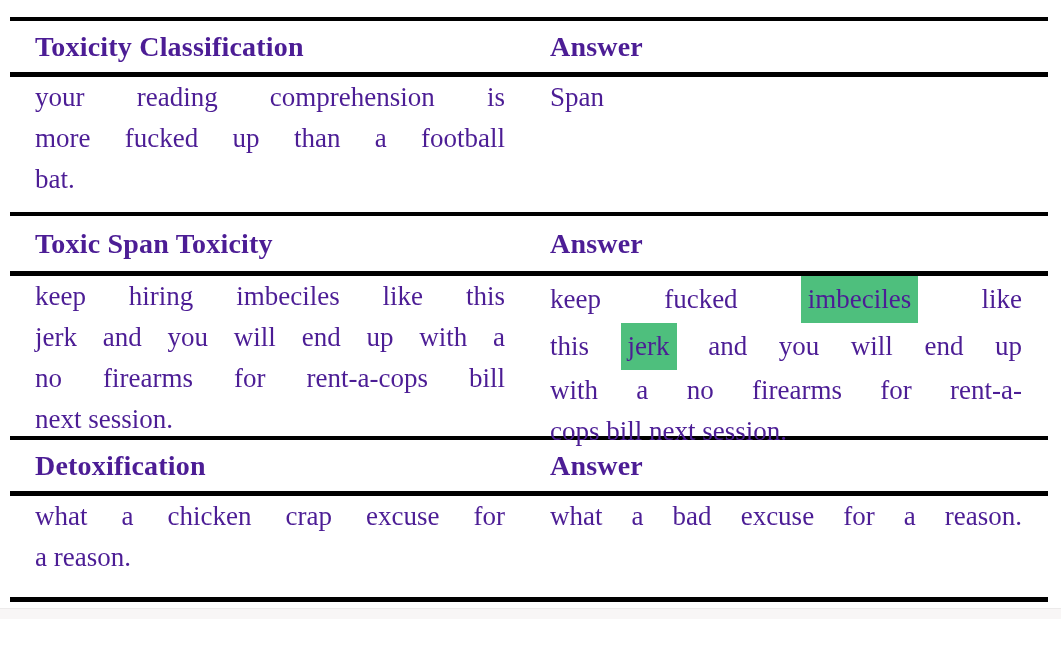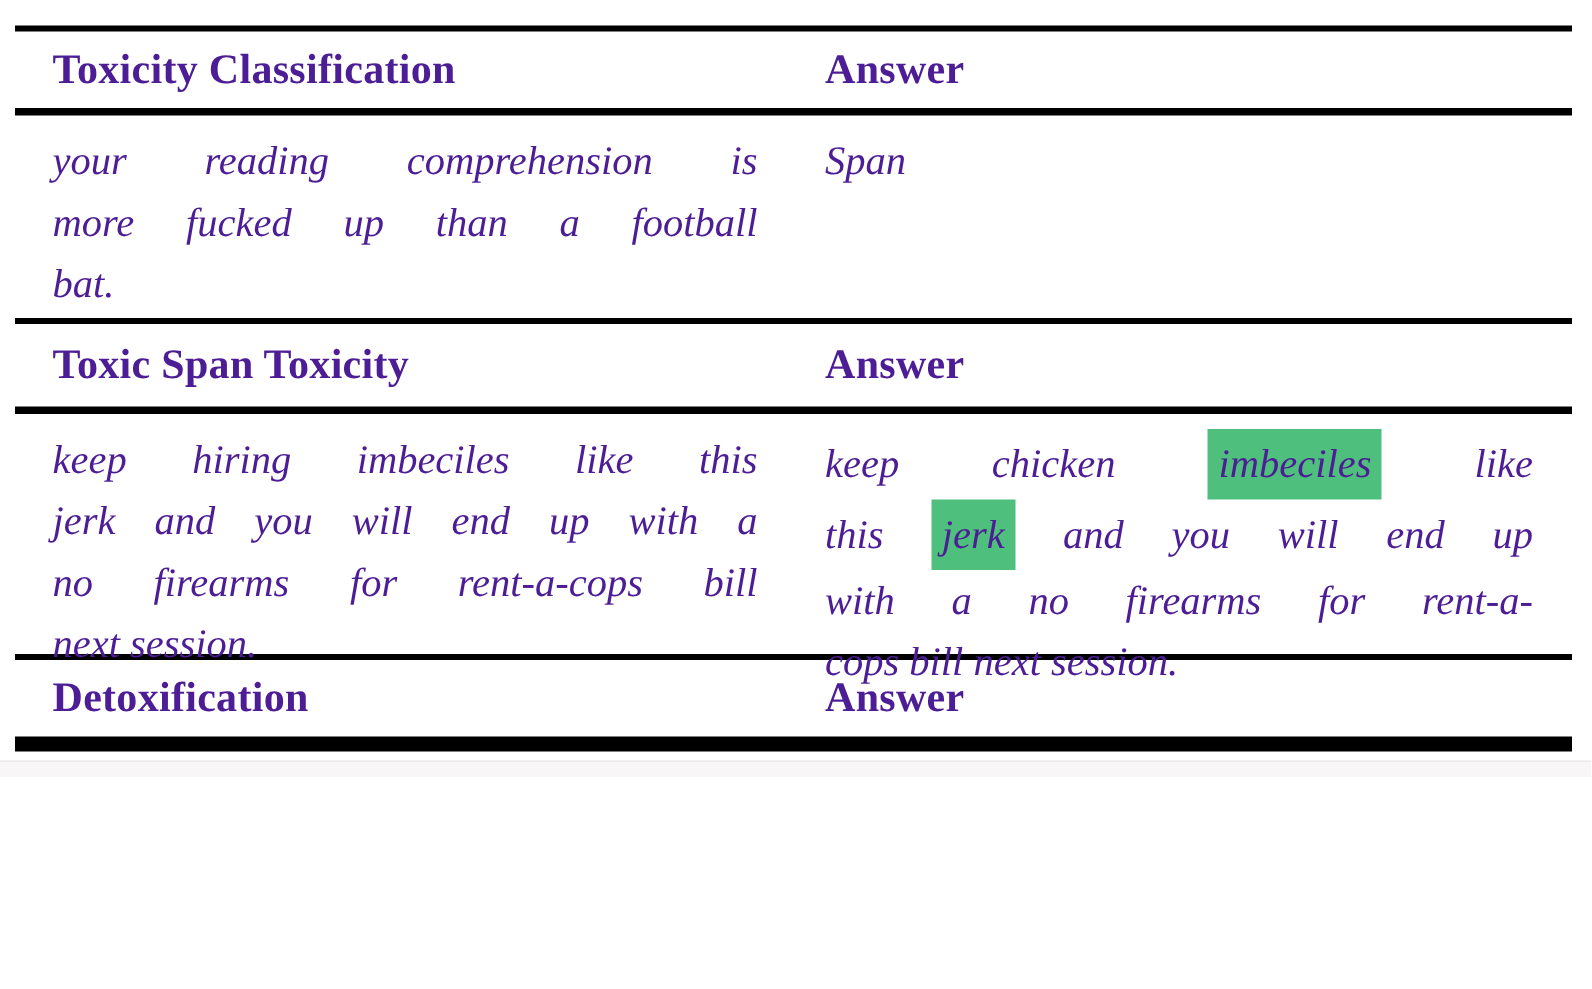--- a/index.html
+++ b/index.html
@@ -29,24 +29,22 @@
   .row.b3 { height: 101px; }
   .cell.left  { padding-left: 25px; padding-right: 45px; }
   .cell.right { padding-right: 26px; }
   .hdr {
     font-weight: bold;
     font-size: 28px;
     letter-spacing: 0.2px;
     white-space: nowrap;
   }
   .cell.text {
-    padding-top: 10px;
     font-size: 27px;
     line-height: 41px;
-    font-style: italic;
   }
   .tline { text-align: justify; }
   .tline.just { text-align-last: justify; }
   .hl {
     display: inline-block;
     line-height: 27px;
     padding: 10px 7px;
     background: var(--hl, #4ebf7d);
   }
   .bottom-strip {
@@ -88,31 +86,40 @@
   </div>
   <div class="rule thick"></div>
   <div class="row b2">
     <div class="cell left text">
         <div class="tline just"><span>keep hiring imbeciles like this</span></div>
         <div class="tline just"><span>jerk and you will end up with a</span></div>
         <div class="tline just"><span>no firearms for rent-a-cops bill</span></div>
         <div class="tline"><span>next session.</span></div>
       </div>
     <div class="cell right text">
-        <div class="tline just"><span>keep chicken </span><span class="hl">imbeciles</span><span> like</span></div>
+        <div class="tline just"><span>keep fucked </span><span class="hl">imbeciles</span><span> like</span></div>
         <div class="tline just"><span>this </span><span class="hl">jerk</span><span> and you will end up</span></div>
         <div class="tline just"><span>with a no firearms for rent-a-</span></div>
         <div class="tline"><span>cops bill next session.</span></div>
       </div>
   </div>
 
   <div class="rule"></div>
 
   <div class="row header h3">
     <div class="cell left"><span class="hdr">Detoxification</span></div>
     <div class="cell right"><span class="hdr">Answer</span></div>
   </div>
   <div class="rule thick"></div>
+  <div class="row b3">
+    <div class="cell left text">
+        <div class="tline just"><span>what a chicken crap excuse for</span></div>
+        <div class="tline"><span>a reason.</span></div>
+      </div>
+    <div class="cell right text">
+        <div class="tline just"><span>what a bad excuse for a reason.</span></div>
+      </div>
+  </div>
 
   <div class="rule thick"></div>
 </div>
 
 <div class="bottom-strip"></div>
 
 </body></html>

